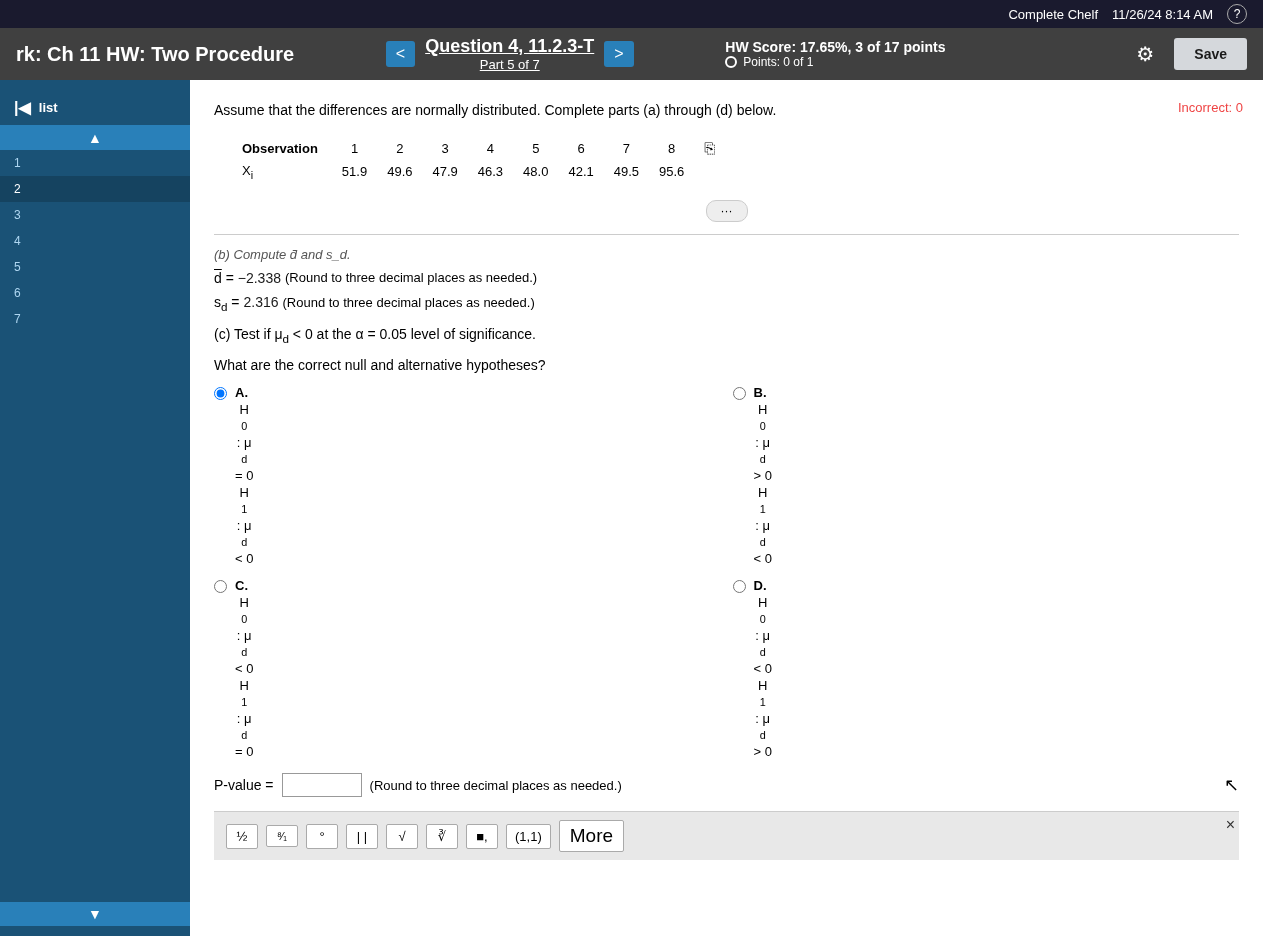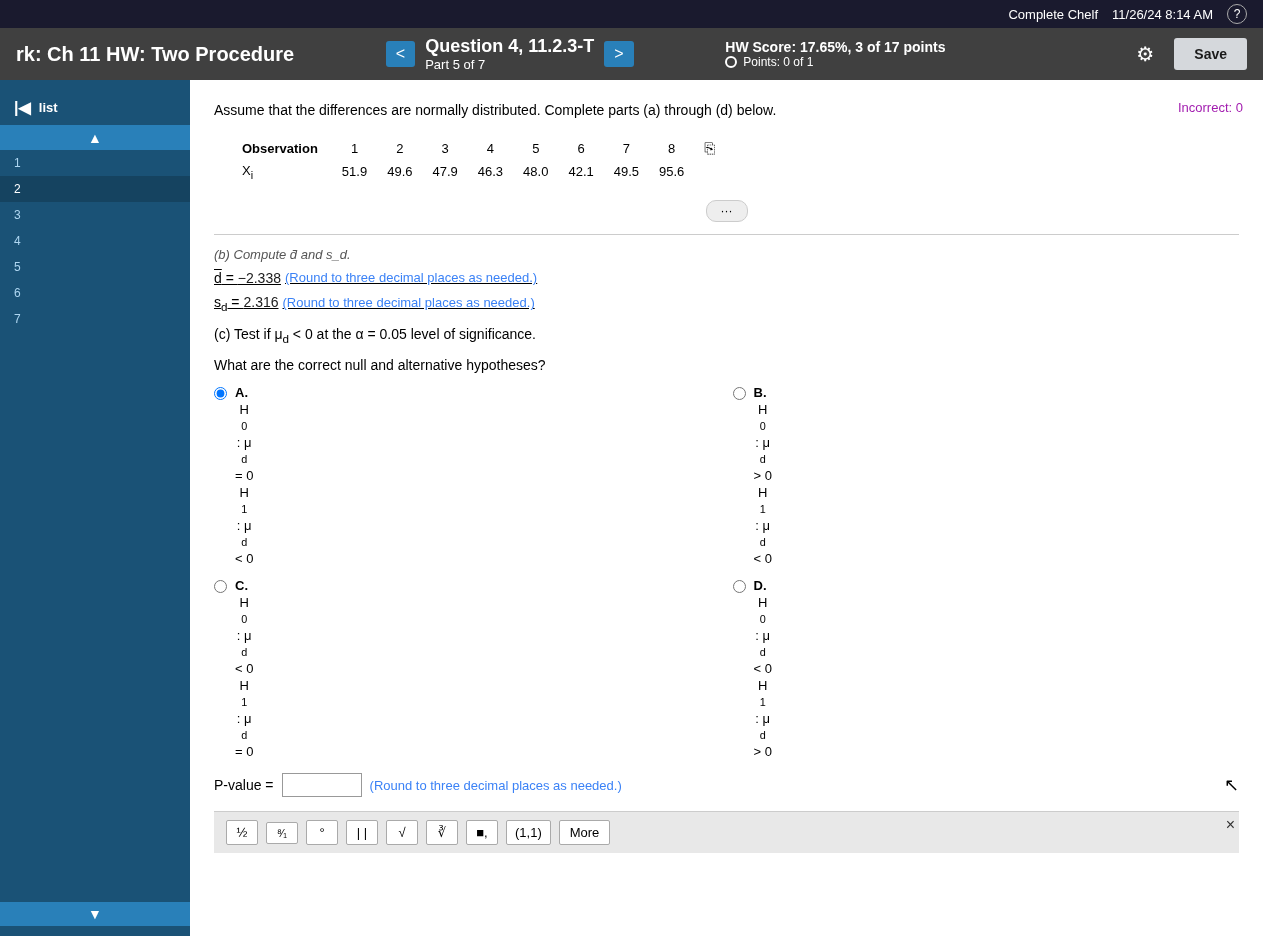--- a/index.html
+++ b/index.html
@@ -32,21 +32,22 @@
       background: #2980b9;
       border: none;
       color: white;
       font-size: 16px;
       cursor: pointer;
       padding: 4px 10px;
       border-radius: 3px;
     }
 
     .header-question {
-      text-align: left;
+      text-align: center;
+      text-decoration: underline;
     }
 
     .header-question .main-title {
       font-size: 18px;
       font-weight: bold;
     }
 
     .header-question .sub-title {
       font-size: 13px;
     }
@@ -148,21 +149,21 @@
       margin: 0;
       padding: 20px 24px;
       min-height: 100%;
     }
 
     .incorrect-badge {
       position: absolute;
       top: 20px;
       right: 20px;
       font-size: 13px;
-      color: #a21caf;
+      color: #ef4444;
     }
 
     .question-text {
       font-size: 14px;
       margin-bottom: 16px;
       line-height: 1.5;
     }
 
     .data-table {
       border-collapse: collapse;
@@ -194,29 +195,28 @@
       margin-bottom: 8px;
       font-style: italic;
     }
 
     .formula-line {
       font-size: 14px;
       margin: 8px 0;
       display: flex;
       align-items: center;
       gap: 4px;
-      text-decoration: underline;
     }
 
     .formula-value {
       color: #1a1a1a;
     }
 
     .formula-note {
-      color: #3b82f6;
+      color: #000000;
       font-size: 13px;
     }
 
     .part-label {
       font-size: 14px;
       margin: 14px 0 8px 0;
       font-weight: normal;
     }
 
     .hypotheses-section {
@@ -298,21 +298,21 @@
       right: 4px;
       font-size: 16px;
       cursor: pointer;
       color: #333;
     }
 
     .more-btn {
       background: white;
       border: 1px solid #aaa;
       padding: 4px 10px;
-      font-size: 13px;
+      font-size: 19px;
       cursor: pointer;
       border-radius: 2px;
     }
 
     .option-label {
       font-weight: bold;
       margin-right: 4px;
     }
 
     .top-system-bar {

